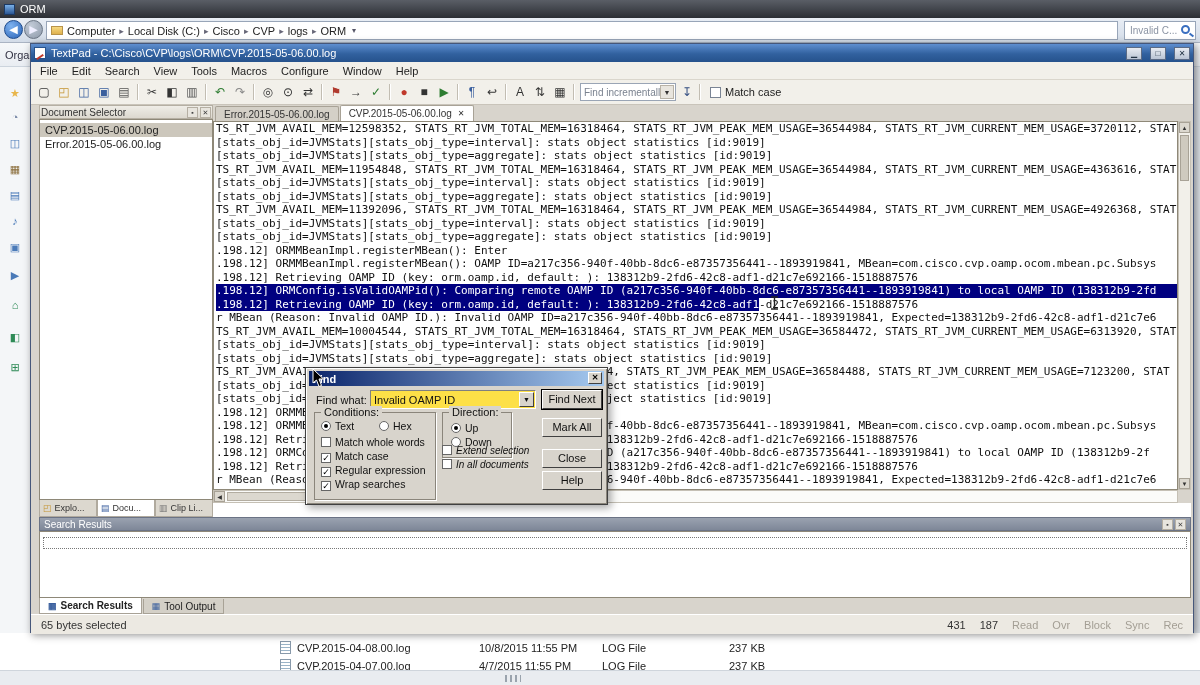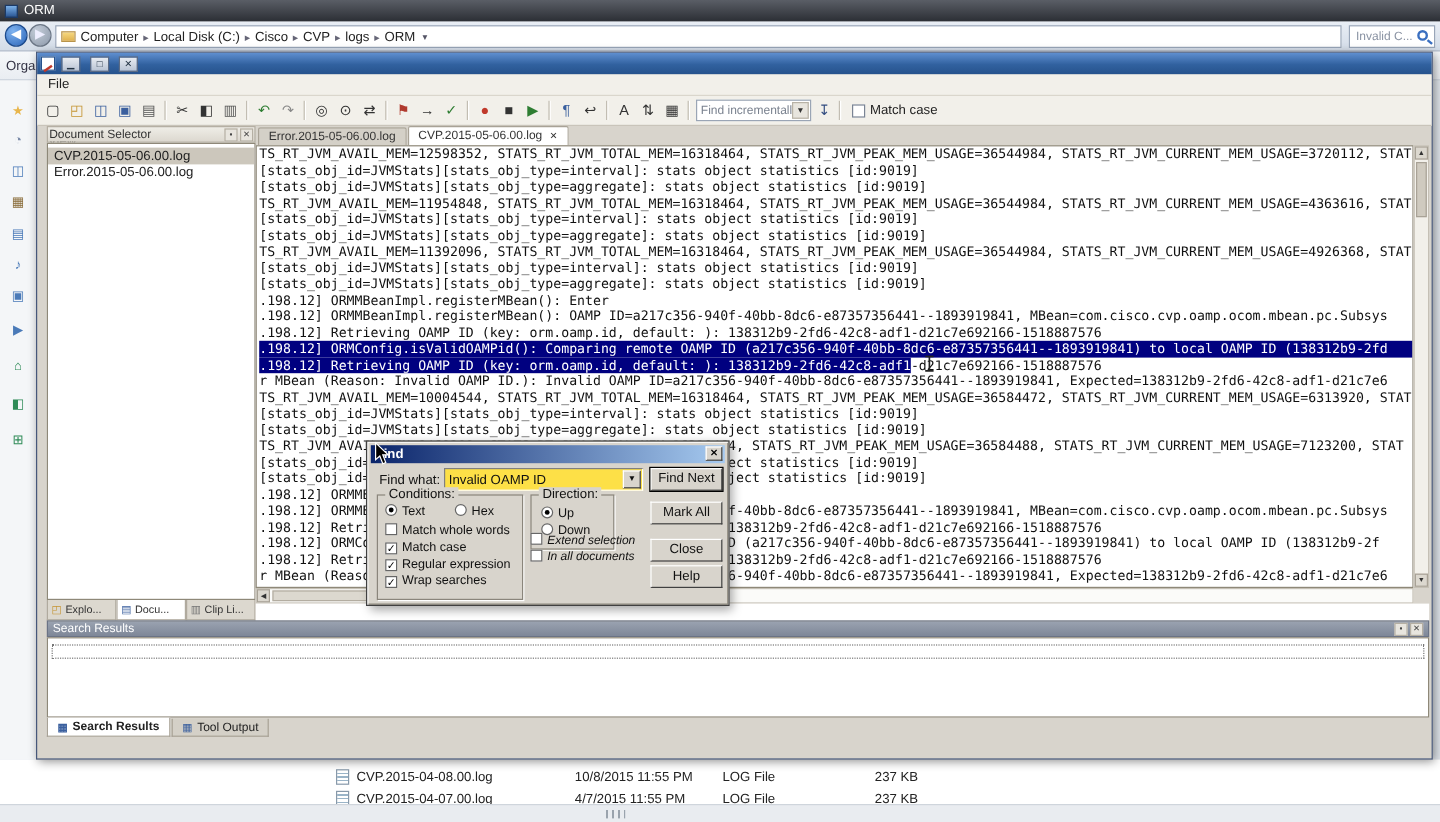--- a/index.html
+++ b/index.html
@@ -36,21 +36,21 @@
 #exp-hscroll{position:absolute;left:0;top:670px;width:1200px;height:15px;background:#e9ecf0;border-top:1px solid #cfd5dc;}
 #exp-grip{position:absolute;left:505px;top:4px;width:16px;height:7px;background:repeating-linear-gradient(90deg,#9aa3ad 0 2px,transparent 2px 5px);}
 
 
 #textpad{position:absolute;left:30px;top:43px;width:1164px;height:590px;background:#d8d4cc;border:1px solid #46577a;box-shadow:2px 2px 8px rgba(0,0,0,.45);z-index:10;}
 #tp-titlebar{position:absolute;left:0;top:0;right:0;height:18px;background:linear-gradient(#5f8fd0 0%,#31619f 55%,#26528c 100%);display:flex;align-items:center;color:#fff;font-size:11px;padding-left:3px;gap:5px;}
 #tp-icon{width:12px;height:12px;background:#fff;border:1px solid #26528c;position:relative;flex:0 0 auto;}
 #tp-icon:after{content:"";position:absolute;left:1px;top:8px;width:8px;height:2px;background:#c0392b;transform:rotate(-35deg);}
 #tp-caption{white-space:nowrap;overflow:hidden;flex:1;}
 .tp-winbtn{width:16px;height:13px;margin-right:3px;background:linear-gradient(#e8ecf2,#b9c4d4);border:1px solid #5b6b85;font-size:8px;line-height:11px;text-align:center;color:#234;flex:0 0 auto;}
-#tp-menubar{position:absolute;left:0;top:18px;right:0;height:18px;background:#f2f0ea;border-bottom:1px solid #dad6cc;display:flex;align-items:flex-start;font-size:11px;color:#222;padding-left:2px;flex-direction:column;}
+#tp-menubar{position:absolute;left:0;top:18px;right:0;height:18px;background:#f2f0ea;border-bottom:1px solid #dad6cc;display:flex;align-items:flex-end;font-size:11px;color:#222;padding-left:2px;}
 .menu-item{padding:2px 7px;}
 #tp-toolbar{position:absolute;left:0;top:36px;right:0;height:25px;background:#f2f0ea;border-bottom:1px solid #c9c4ba;display:flex;align-items:center;padding-left:3px;}
 .tb-ic{width:18px;height:18px;font-size:12px;line-height:18px;text-align:center;margin:0 1px;flex:0 0 auto;}
 .tb-sep{width:2px;height:16px;border-left:1px solid #c2bdb2;border-right:1px solid #fff;margin:0 3px;flex:0 0 auto;}
 #tb-combo{width:96px;height:18px;background:#fff;border:1px solid #9aa5b5;font-size:10px;color:#7a828f;display:flex;align-items:center;padding-left:3px;margin:0 2px;position:relative;flex:0 0 auto;}
 #tb-combo-arrow{position:absolute;right:1px;top:1px;width:14px;height:14px;background:#e8e5de;border:1px solid #b8b2a6;font-size:7px;line-height:13px;text-align:center;color:#333;}
 #tb-jump{width:18px;height:18px;font-size:12px;line-height:18px;text-align:center;color:#334d80;}
 .tb-check{width:11px;height:11px;background:#fff;border:1px solid #7a8494;margin:0 4px 0 6px;flex:0 0 auto;}
 #tb-match-label{font-size:11px;color:#222;}
 
@@ -194,20 +194,21 @@
         </div>
       </div>
     <div id="exp-hscroll">
       <div id="exp-grip"></div>
     </div>
   </div>
 
   <div id="textpad">
     <div id="tp-titlebar">
       <span id="tp-icon"></span>
+      <span id="tp-caption">TextPad - C:\Cisco\CVP\logs\ORM\CVP.2015-05-06.00.log</span>
       <span class="tp-winbtn">▁</span>
       <span class="tp-winbtn">□</span>
       <span class="tp-winbtn">✕</span>
     </div>
     <div id="tp-menubar">
         <span class="menu-item">File</span>
         <span class="menu-item">Edit</span>
         <span class="menu-item">Search</span>
         <span class="menu-item">View</span>
         <span class="menu-item">Tools</span>
@@ -327,20 +328,34 @@
         <div class="bt-tab active">
           <span class="bt-ic">▦</span>
           <span>Search Results</span>
         </div>
         <div class="bt-tab">
           <span class="bt-ic">▦</span>
           <span>Tool Output</span>
         </div>
       </div>
 
+    <div id="tp-status">
+      <span>65 bytes selected</span>
+      <span id="st-right">
+        <span>431</span>
+        <span>187</span>
+        <span id="st-flags" style="display:flex;gap:14px;">
+            <span class="st-flag">Read</span>
+            <span class="st-flag">Ovr</span>
+            <span class="st-flag">Block</span>
+            <span class="st-flag">Sync</span>
+            <span class="st-flag">Rec</span>
+          </span>
+      </span>
+    </div>
   </div>
 
   <div id="find-dialog">
     <div id="fd-title">
       <span>Find</span>
       <span id="fd-close">✕</span>
     </div>
     <span id="fd-label">Find what:</span>
     <div id="fd-combo">
       <span>Invalid OAMP ID</span>

